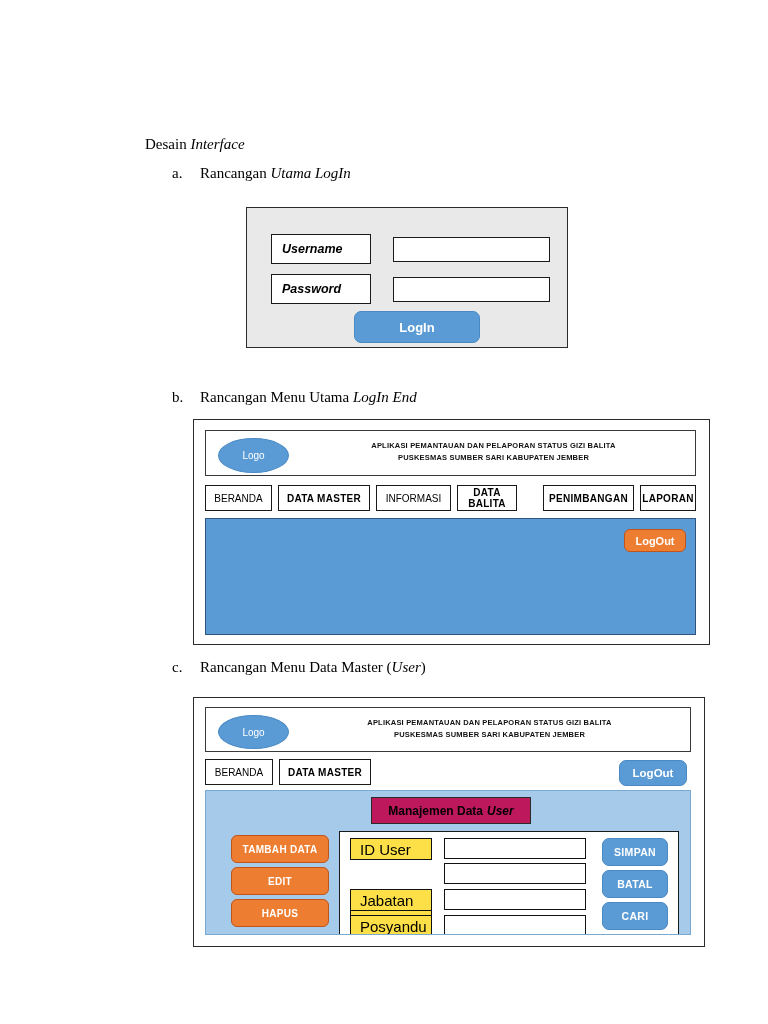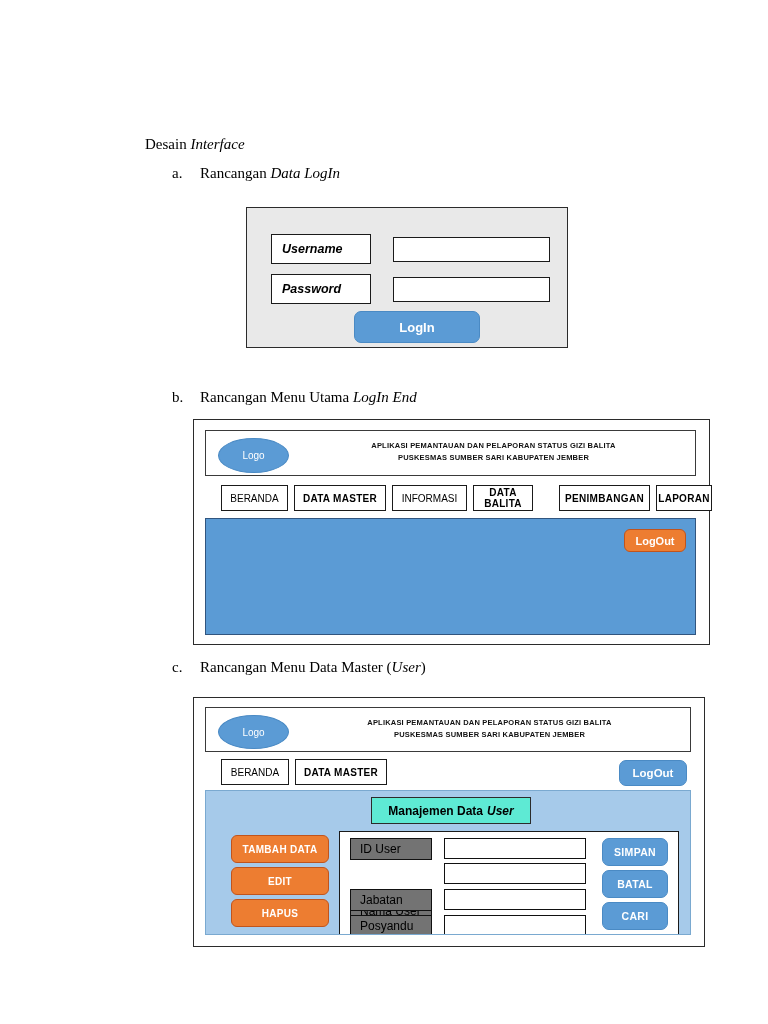--- a/index.html
+++ b/index.html
@@ -146,21 +146,20 @@
     background: #ffffff;
     border: 1.2px solid #1a1a1a;
     box-sizing: border-box;
     display: flex;
     align-items: center;
     justify-content: center;
     font-family: "Liberation Sans", sans-serif;
     color: #000;
     cursor: pointer;
     text-align: center;
-    margin-left: 16px;
   }
   .navtab.plain { font-size: 10px; }
   .navtab.bold  { font-size: 10px; font-weight: bold; letter-spacing: 0.3px; }
 
   .content-blue {
     position: absolute;
     background: #5b9bd5;
     border: 1px solid #31557f;
     box-sizing: border-box;
   }
@@ -195,49 +194,49 @@
   }
   .content-lightblue {
     position: absolute;
     background: #a6caea;
     border: 1px solid #7aa9d0;
     box-sizing: border-box;
     overflow: hidden;
   }
   .panel-title {
     position: absolute;
-    background: #5eead4;
+    background: #be185d;
     border: 1.2px solid #2b2b2b;
     box-sizing: border-box;
     display: flex;
     align-items: center;
     justify-content: center;
     font-family: "Liberation Sans", sans-serif;
     font-size: 12px;
     font-weight: bold;
     color: #000;
   }
   .panel-title .it { font-style: italic; font-weight: bold; padding-left: 4px; }
 
   .form-box {
     position: absolute;
     background: #ffffff;
     border: 1.5px solid #1a1a1a;
     box-sizing: border-box;
   }
   .field-label {
     position: absolute;
-    background: #737373;
+    background: #fde047;
     border: 1.3px solid #111;
     box-sizing: border-box;
     display: flex;
     align-items: center;
     padding-left: 9px;
     font-family: "Liberation Sans", sans-serif;
-    font-size: 12px;
+    font-size: 15px;
     color: #000;
   }
   .field-input {
     position: absolute;
     background: #ffffff;
     border: 1.3px solid #111;
     box-sizing: border-box;
     outline: none;
     font-family: "Liberation Sans", sans-serif;
     font-size: 10.5px;
@@ -260,21 +259,21 @@
   }
 </style>
 </head>
 <body>
 
 <div class="doc-heading">
   <span>Desain </span><span class="it">Interface</span>
 </div>
 
 <div class="list-item" style="left:172px; top:165px;">
-  <span class="marker">a.</span><span>Rancangan </span><span class="it">Data LogIn</span>
+  <span class="marker">a.</span><span>Rancangan </span><span class="it">Utama LogIn</span>
 </div>
 
 <div class="list-item" style="left:172px; top:389px;">
   <span class="marker">b.</span><span>Rancangan Menu Utama </span><span class="it">LogIn End</span>
 </div>
 
 <div class="list-item" style="left:172px; top:659px;">
   <span class="marker">c.</span><span>Rancangan Menu Data Master (</span><span class="it">User</span><span>)</span>
 </div>
 

